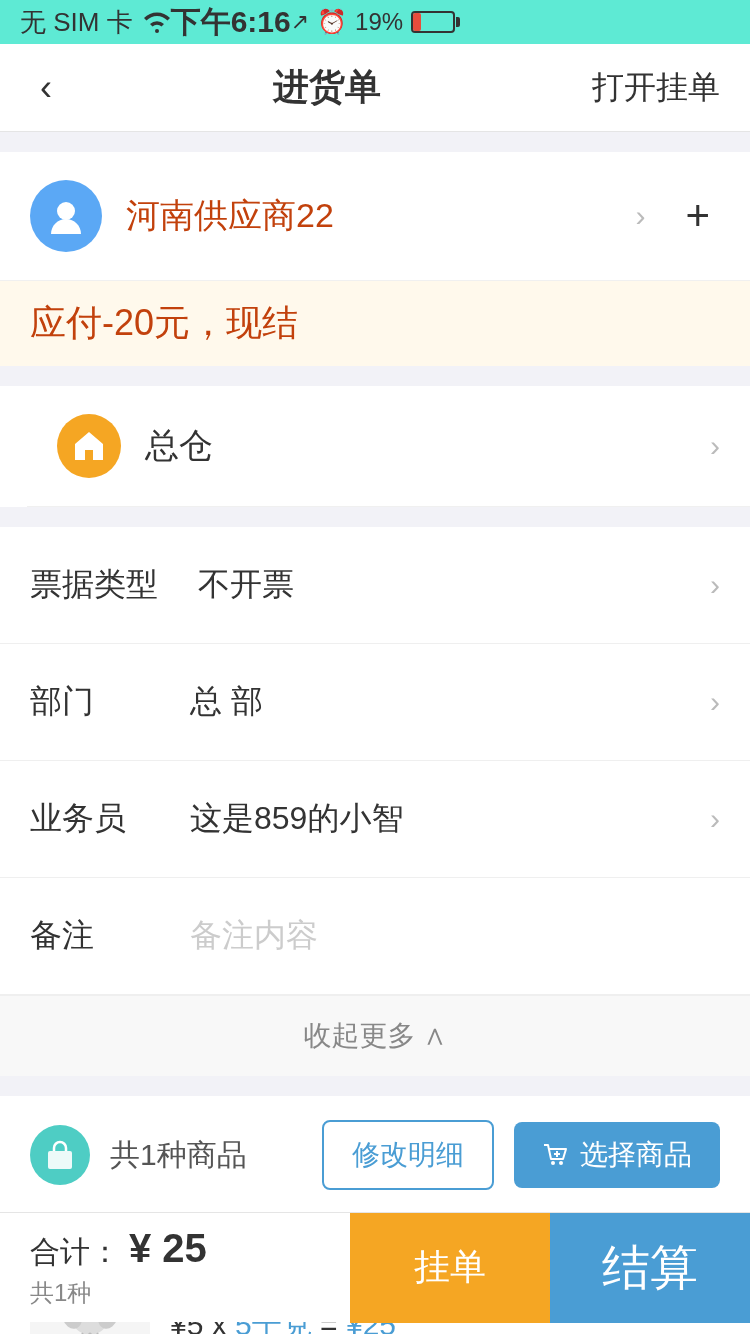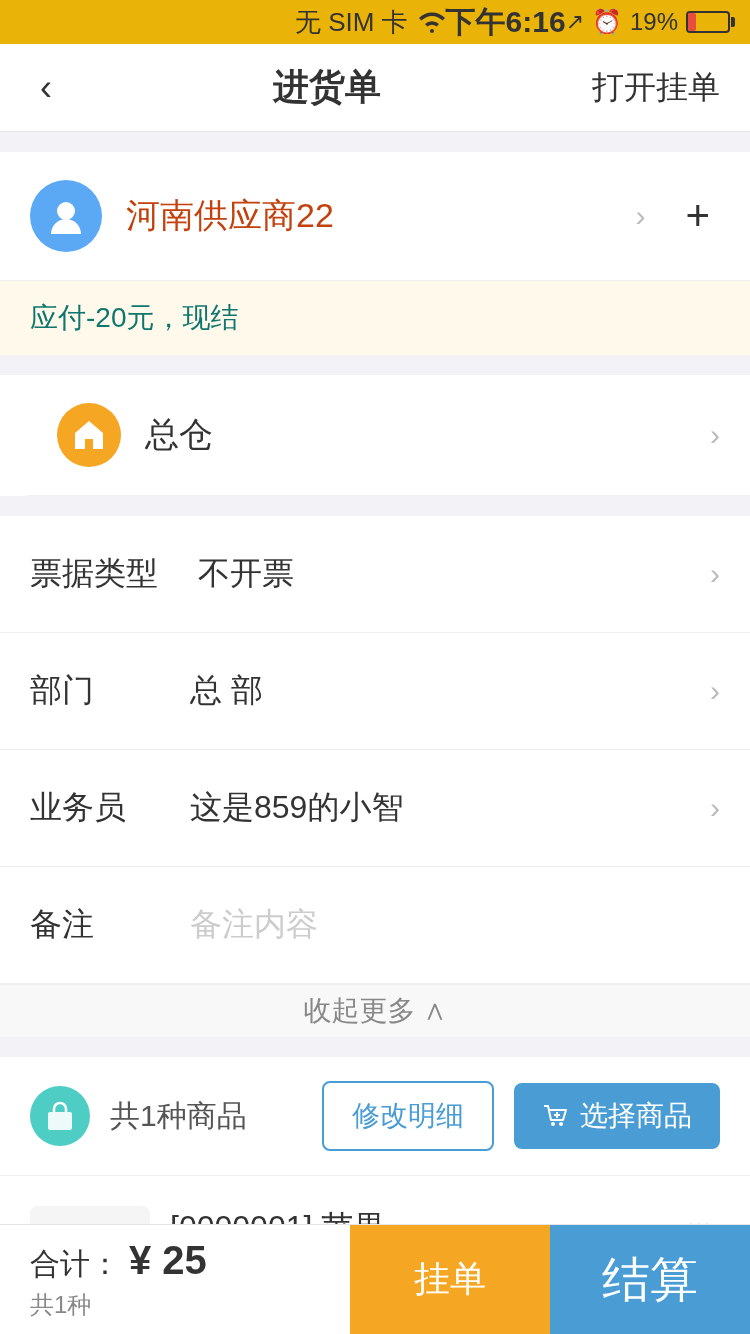--- a/index.html
+++ b/index.html
@@ -9,24 +9,24 @@
       min-height: 1334px;
       font-family: -apple-system, "PingFang SC", "Helvetica Neue", sans-serif;
       background: #f2f2f7;
       font-size: 32px;
       color: #333;
     }
 
     
     .status-bar {
       height: 44px;
-      background: #eab308;
-      display: flex;
-      align-items: center;
-      justify-content: flex-end;
+      background: #5eead4;
+      display: flex;
+      align-items: center;
+      justify-content: flex-start;
       padding: 0 20px;
       font-size: 28px;
       font-weight: 500;
     }
     .status-left { display: flex; align-items: center; gap: 10px; font-size: 26px; }
     .status-center { font-size: 30px; font-weight: 600; }
     .status-right { display: flex; align-items: center; gap: 8px; font-size: 24px; }
     .battery-icon {
       width: 44px; height: 22px; border: 2px solid #333; border-radius: 4px;
       position: relative; display: inline-flex; align-items: center;
@@ -78,22 +78,22 @@
     .supplier-name { flex: 1; font-size: 34px; color: #c2410c; }
     .supplier-chevron { color: #bbb; font-size: 30px; margin-right: 30px; }
     .supplier-add {
       font-size: 42px; color: #333; cursor: pointer; padding: 0 10px;
     }
 
     
     .notice-bar {
       background: #fff9ec;
       padding: 18px 30px;
-      font-size: 28px;
-      color: #0f766e;
+      font-size: 36px;
+      color: #c2410c;
     }
 
     
     .warehouse-row {
       display: flex;
       align-items: center;
       padding: 28px 30px;
       background: #fff;
       border-bottom: 1px solid #f0f0f0;
       margin-left: 27px;
@@ -115,21 +115,21 @@
       border-bottom: 1px solid #efefef;
       cursor: pointer;
     }
     .form-label { font-size: 32px; color: #333; min-width: 120px; }
     .form-value { flex: 1; font-size: 32px; color: #333; padding-left: 40px; }
     .form-value.placeholder { color: #ccc; }
 
     
     .collapse-row {
       background: #f8f8f8;
-      padding: 7px 30px;
+      padding: 21px 30px;
       text-align: center;
       font-size: 28px;
       color: #888;
       cursor: pointer;
       border-top: 1px solid #efefef;
     }
 
     
     .product-header {
       display: flex;
@@ -178,21 +178,21 @@
     .product-price { font-size: 30px; color: #333; }
     .product-price .highlight { color: #4a9dd4; }
     .product-more {
       color: #aaa; font-size: 30px; cursor: pointer; padding: 0 10px;
       letter-spacing: -2px;
     }
 
     
     .bottom-bar {
       position: fixed;
-      bottom: 0;
+      bottom: 12px;
       width: 750px;
       height: 110px;
       display: flex;
       align-items: center;
       background: #fff;
       border-top: 1px solid #e5e5e5;
     }
     .total-section {
       flex: 1;
       padding: 0 30px;

